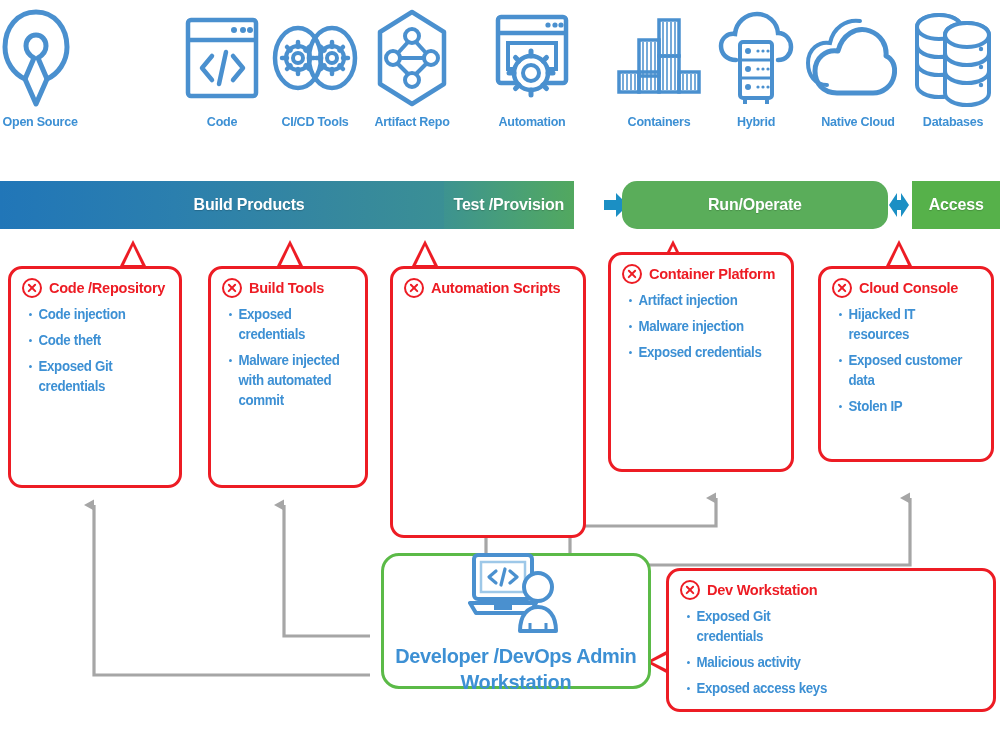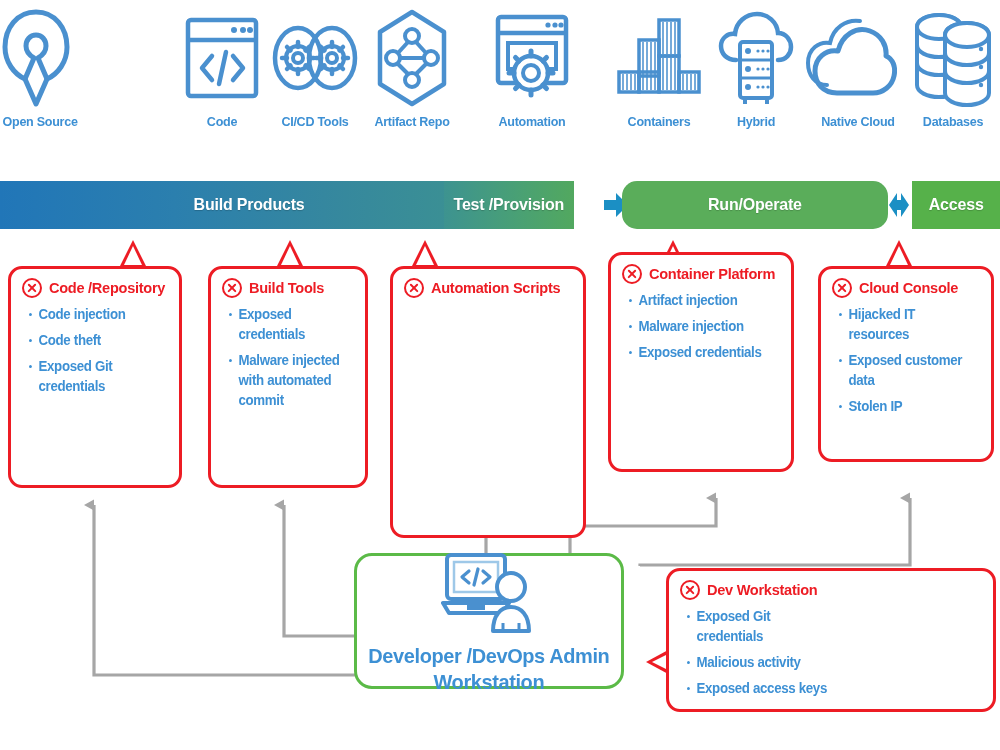--- a/index.html
+++ b/index.html
@@ -467,21 +467,21 @@
       <div class="x-badge"></div>
       <div class="card-title">Cloud Console</div>
     </div>
     <ul class="bullets">
       <li>Hijacked IT resources</li>
       <li>Exposed customer data</li>
       <li>Stolen IP</li>
     </ul>
   </div>
 
-  <div class="workstation" style="left:354px;top:553px;width:270px;height:136px;">
+  <div class="workstation" style="left:381px;top:553px;width:270px;height:136px;">
     <div style="margin-top:4px;">
       <svg width="96" height="84" viewBox="0 0 96 84">
         <rect x="6" y="4" width="58" height="44" rx="4" fill="none" stroke="#4a90cf" stroke-width="4"></rect>
         <rect x="13" y="11" width="44" height="30" fill="none" stroke="#9ec8e8" stroke-width="2.5"></rect>
         <path d="M28 20 L21 26 L28 32" fill="none" stroke="#4a90cf" stroke-width="3.2" stroke-linecap="round" stroke-linejoin="round"></path>
         <path d="M42 20 L49 26 L42 32" fill="none" stroke="#4a90cf" stroke-width="3.2" stroke-linecap="round" stroke-linejoin="round"></path>
         <line x1="37" y1="18" x2="33" y2="34" stroke="#4a90cf" stroke-width="3.2" stroke-linecap="round"></line>
         <path d="M2 52 L68 52 L62 62 L8 62 Z" fill="none" stroke="#4a90cf" stroke-width="4" stroke-linejoin="round"></path>
         <rect x="26" y="54" width="18" height="5" fill="#4a90cf"></rect>
         <circle cx="70" cy="36" r="14" fill="#ffffff" stroke="#4a90cf" stroke-width="4"></circle>

